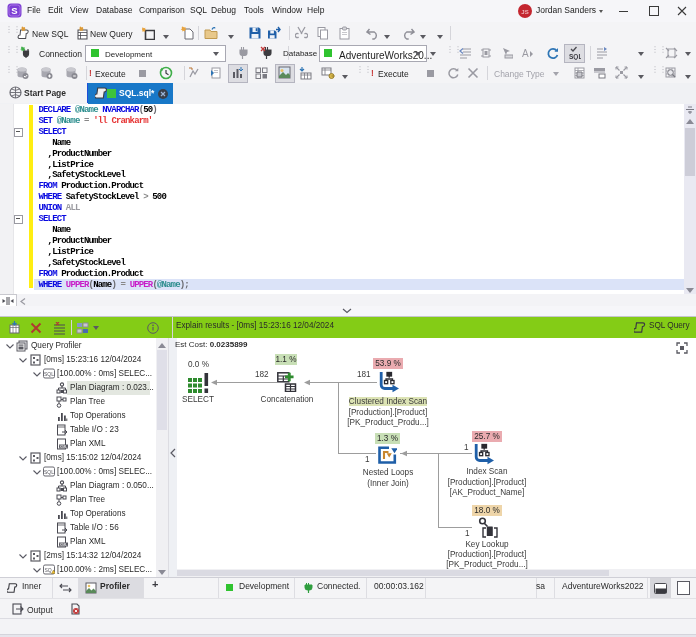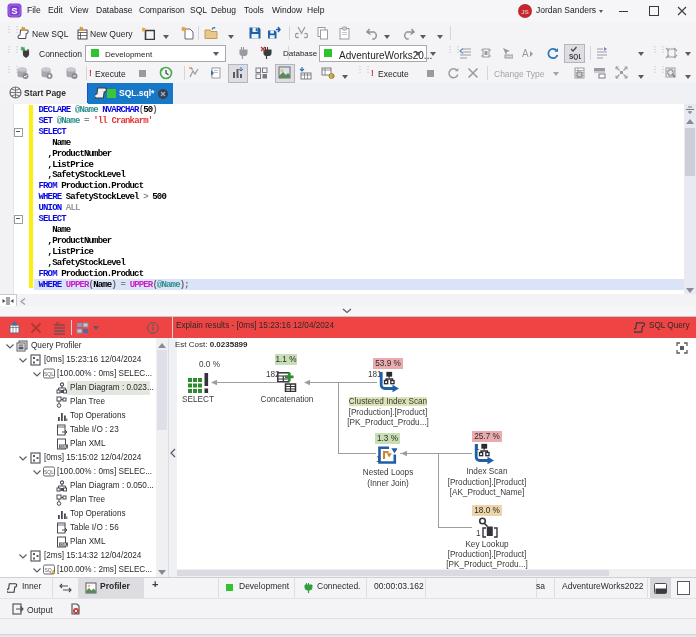--- a/index.html
+++ b/index.html
@@ -23,33 +23,33 @@
   .cl{position:absolute;left:38.5px;font-family:"Liberation Mono",monospace;font-size:9px;letter-spacing:-0.85px;font-weight:bold;white-space:pre;color:#000;line-height:10.93px;height:10.93px;}
   .kw{color:#0a0ae0;}
   .vr{color:#2f8f8f;}
   .fn{color:#c81ec8;}
   .st{color:#e63535;}
   .op{color:#888888;}
   .gy{color:#9a9aa0;}
   .pr{color:#6a6a70;}
   #vscroll{left:684px;top:104px;width:12px;height:190px;background:#e9e9f2;}
   #hscrollrow{left:0;top:294px;width:696px;height:12px;background:#f3f3f6;}
-  #bphead{left:0;top:316px;width:696px;height:21px;background:#ef4444;border-top:1px solid #c6c6cc;border-bottom:1px solid #dadae0;font-size:8.5px;}
+  #bphead{left:0;top:316px;width:696px;height:21px;background:#84cc16;border-top:1px solid #c6c6cc;border-bottom:1px solid #dadae0;font-size:8.5px;}
   #tree{left:0;top:338px;width:156px;height:239px;background:#fff;font-size:8.2px;color:#2a2a2a;}
   .trow{position:absolute;height:14px;line-height:14px;white-space:nowrap;}
   #treescroll{left:156px;top:338px;width:12px;height:239px;background:#f0f0f3;}
   #splitv{left:168px;top:338px;width:8px;height:239px;background:#eef0f4;border-left:1px solid #dcdce2;border-right:1px solid #dcdce2;}
   #diagram{left:177px;top:338px;width:519px;height:239px;background:#fff;font-size:8.5px;color:#3a3a3a;}
   .pct{position:absolute;height:11px;line-height:11px;font-size:8.2px;text-align:center;color:#2a2a2a;}
   .pctg{background:#c8dfb6;}
   .pctr{background:#eaabb0;}
   .pctt{background:#eed5a9;}
   .nlabel{position:absolute;text-align:center;font-size:8.2px;color:#3a3a3a;line-height:10.5px;}
   .eline{position:absolute;background:#9d9d9d;}
-  .elabel{position:absolute;font-size:8.2px;color:#3a3a3a;margin-left:11px;}
+  .elabel{position:absolute;font-size:8.2px;color:#3a3a3a;}
   #statusbar{left:0;top:577px;width:696px;height:20px;background:#f4f4f6;border-top:1px solid #cfcfd6;font-size:8.5px;color:#2a2a2a;}
   .seg{position:absolute;top:1px;height:14px;line-height:14px;}
   .segsep{position:absolute;top:0px;height:20px;width:1px;background:#dddde2;}
   #outrow{left:0;top:598px;width:696px;height:20px;background:#f4f4f6;border-top:1px solid #e2e2e6;font-size:8.5px;color:#2a2a2a;}
   #bottomstrip{left:0;top:618px;width:696px;height:19px;background:#f3f3f6;border-top:1px solid #dcdce2;}
 </style>
 </head>
 <body>
 
 <div class="abs" id="titlebar">

